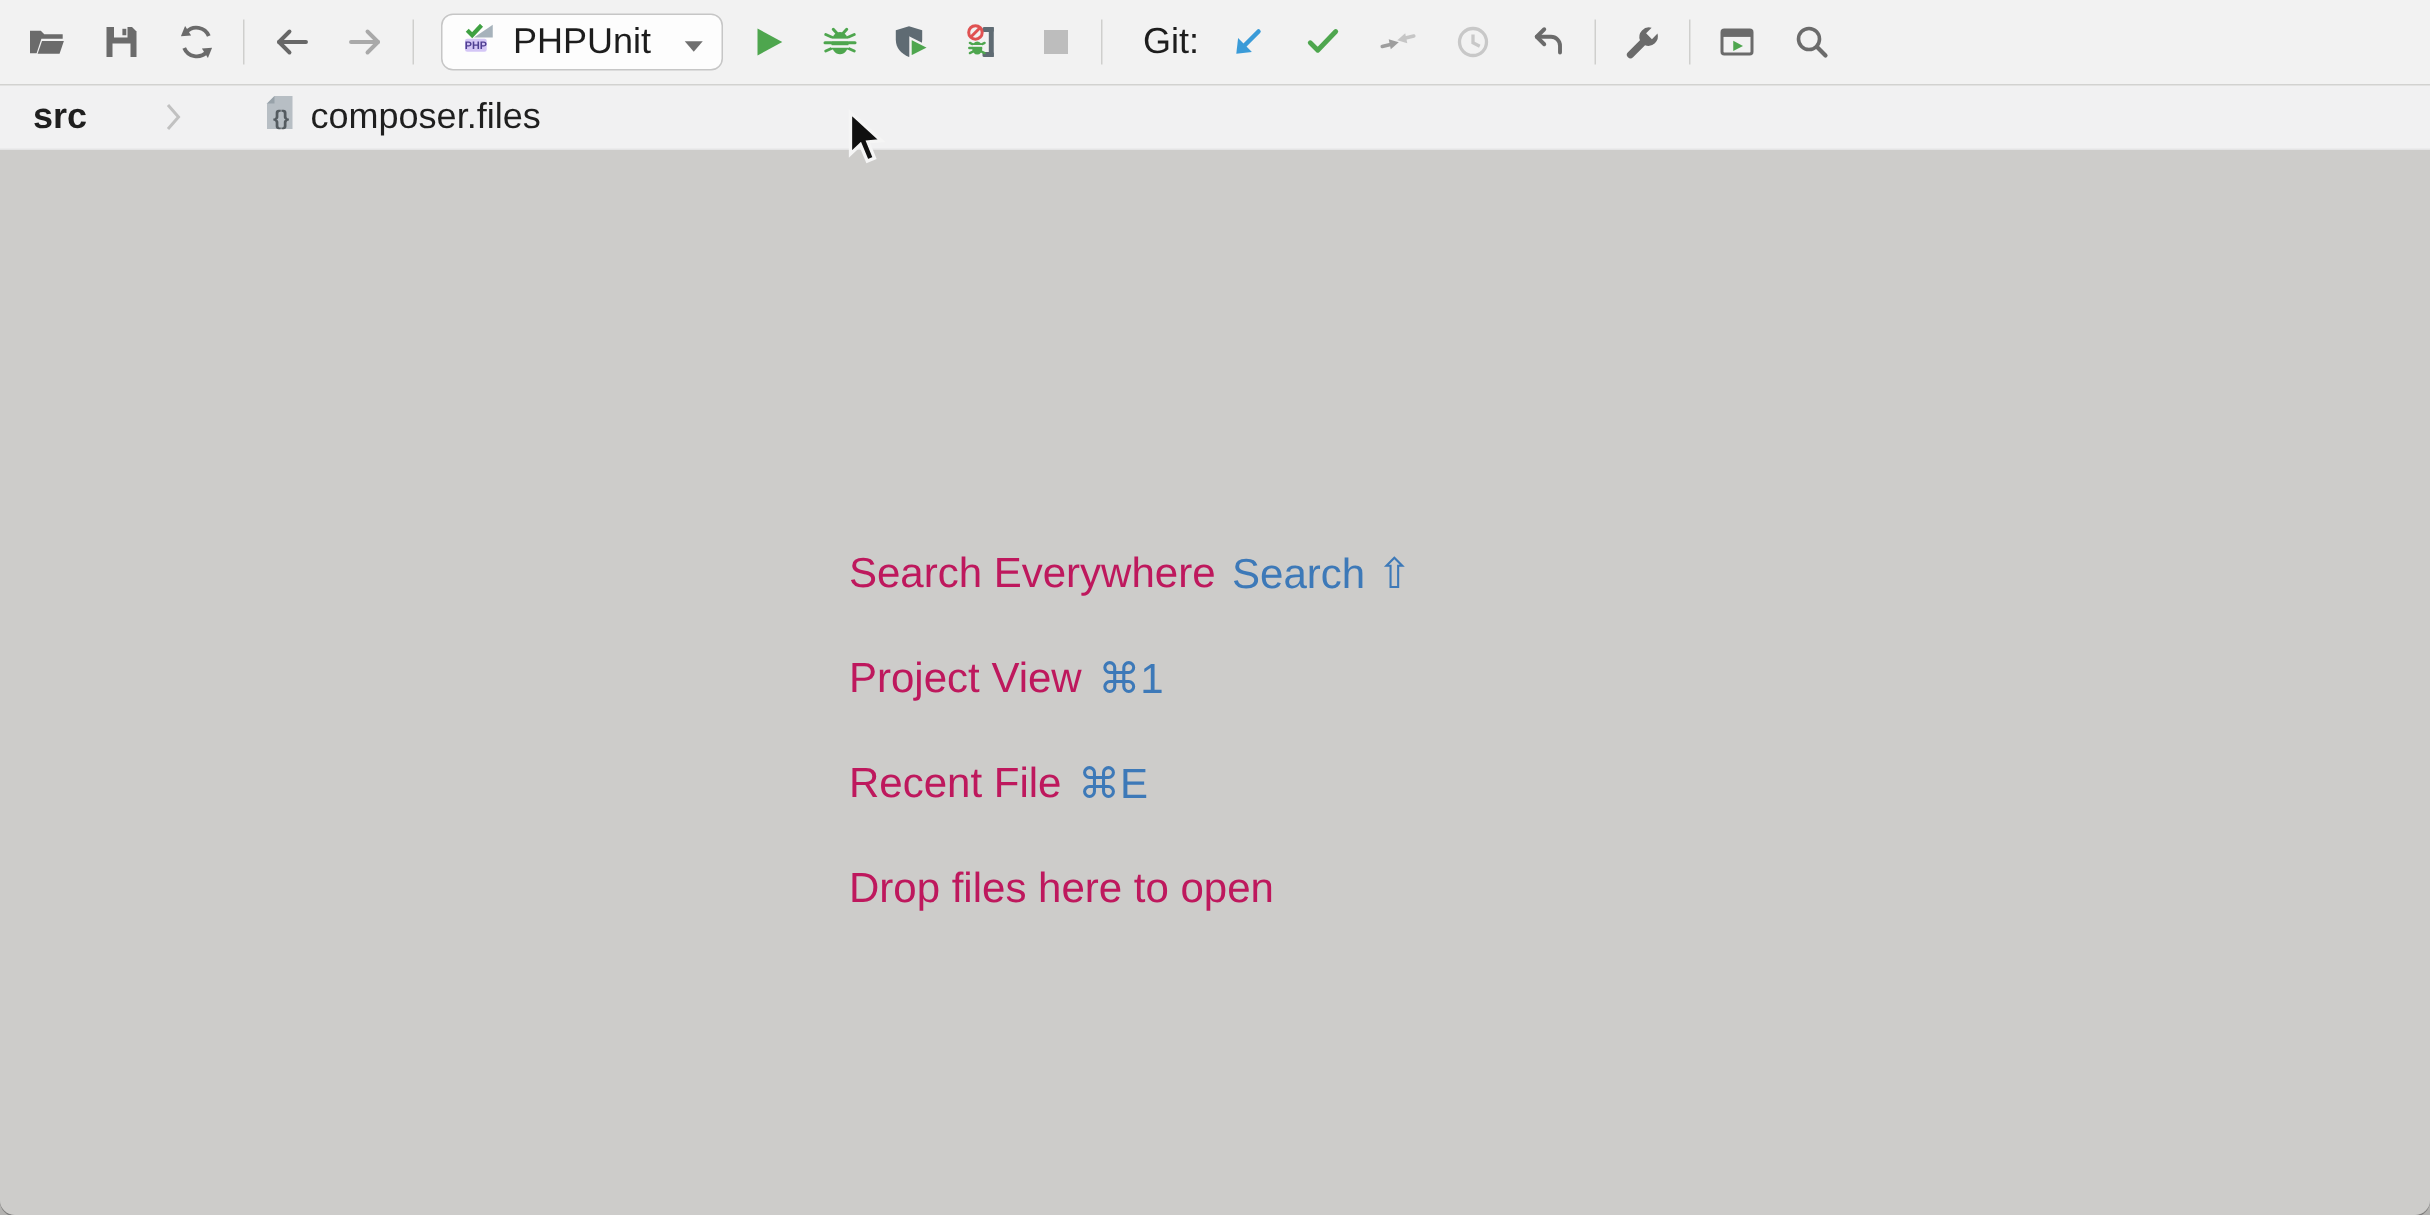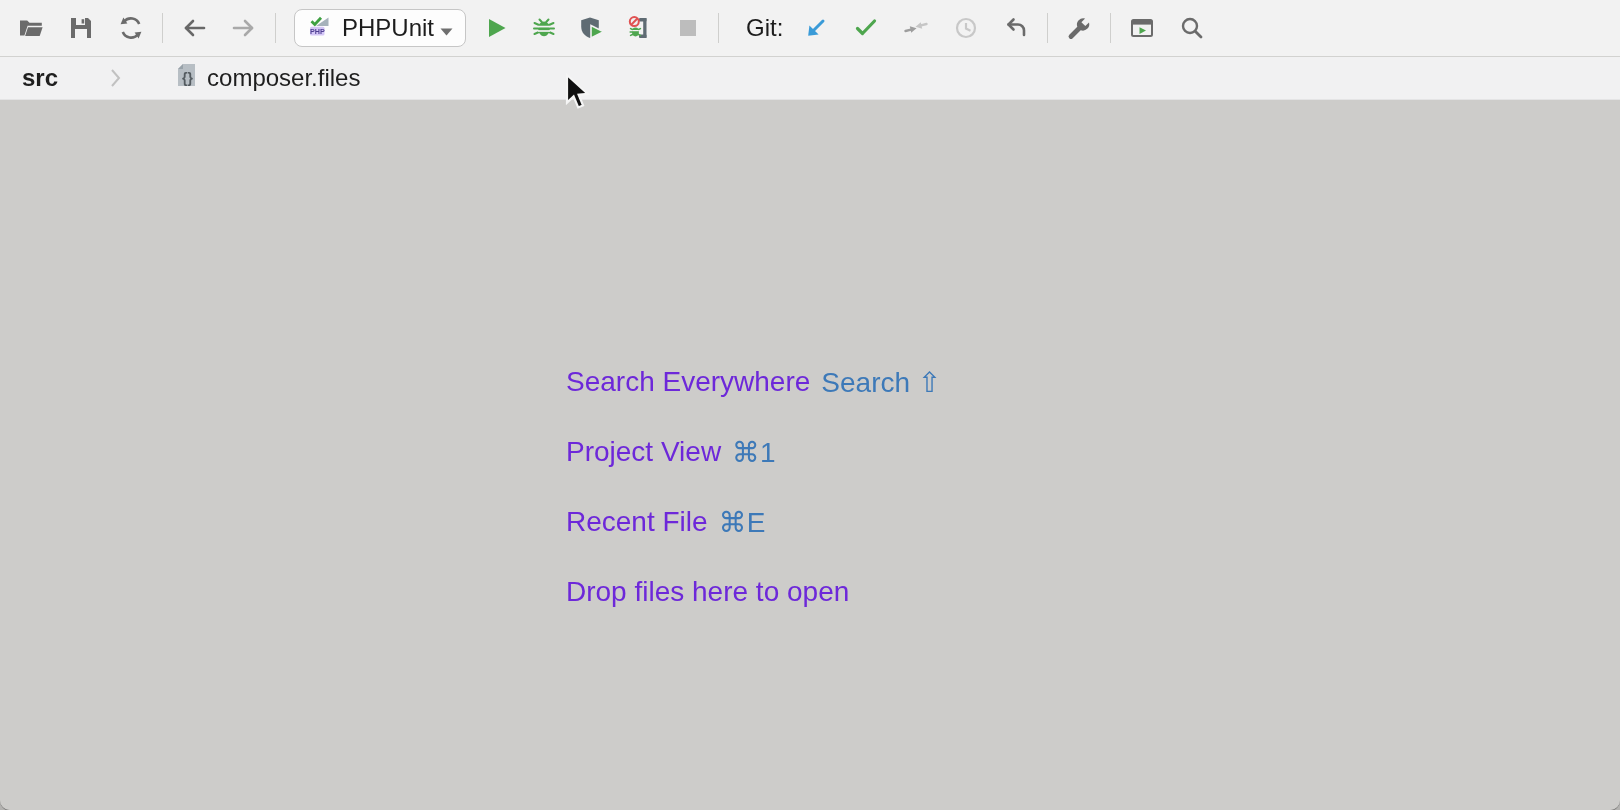--- a/index.html
+++ b/index.html
@@ -18,36 +18,36 @@
   .tbtn{width:50px;height:46px;display:flex;align-items:center;justify-content:center;
     background:transparent;border:none;padding:0;cursor:default;}
   .tbtn.narrow{width:48px;}
   .tbtn svg{display:block;}
   .tdiv{width:1px;height:30px;background:#cfcfcd;margin:0 6px;flex:none;}
   .runconfig{
     height:38px;border:1px solid #c6c6c6;border-radius:8px;background:#fdfdfd;
     display:flex;align-items:center;padding:13px 12px;margin:0 6px 0 12px;
     font-size:24px;color:#1d1d1d;
   }
-  .runconfig .cfg-label{margin:0 6px 0 10px;}
+  .runconfig .cfg-label{margin:0 22px 0 10px;}
   .git-label{font-size:24px;color:#1d1d1d;margin:0 8px 0 21px;}
   
   .breadcrumbs{
     height:43px;flex:none;background:#f1f1f2;display:flex;align-items:center;
     padding-left:22px;font-size:24px;color:#1f1f1f;border-bottom:1px solid rgba(0,0,0,.05);gap:40px;
   }
   .crumb-root{font-weight:bold;}
   .crumb-sep{margin:0 12px;display:flex;align-items:center;}
   .crumb-file{display:flex;align-items:center;}
   .crumb-file svg{margin-right:9px;}
   
   .editor{flex:1;background:#cdccca;position:relative;}
   .hints{position:absolute;left:566px;top:247px;}
   .hint-row{height:70px;display:flex;align-items:center;font-size:28px;}
-  .hint-label{color:#6d28d9;}
+  .hint-label{color:#be185d;}
   .hint-keys{color:#3d79b8;margin-left:11px;}
   .hint-keys:empty{margin-left:0;}
   .cursor{position:absolute;left:563px;top:73px;z-index:10;pointer-events:none;}
 </style>
 </head>
 <body>
 
 <div class="window">
 
   <div class="toolbar">

